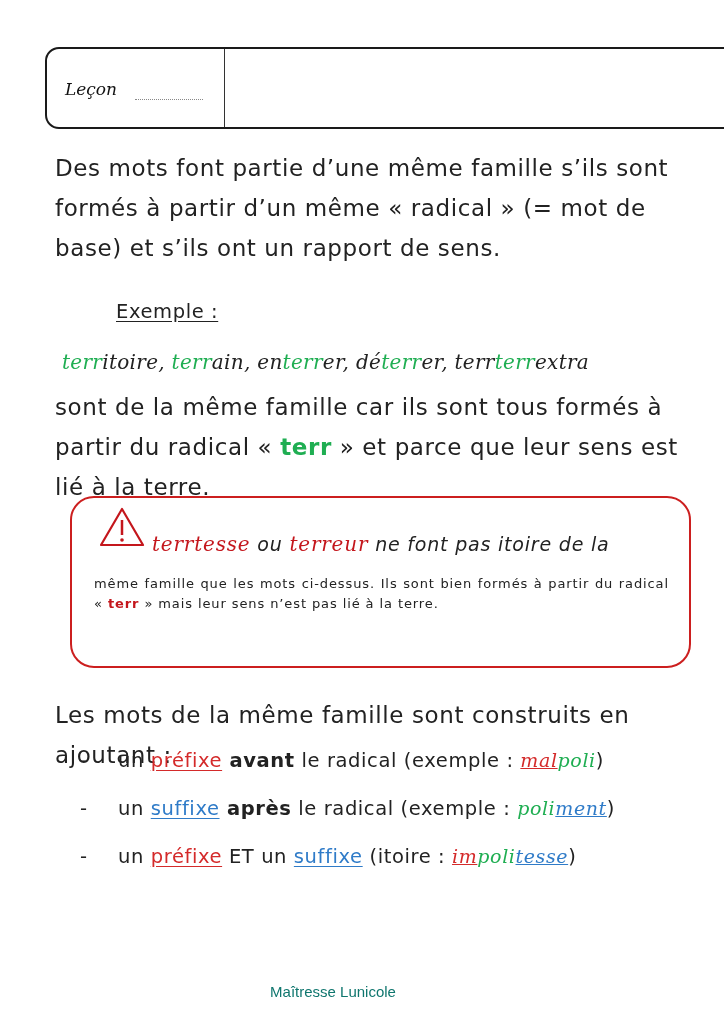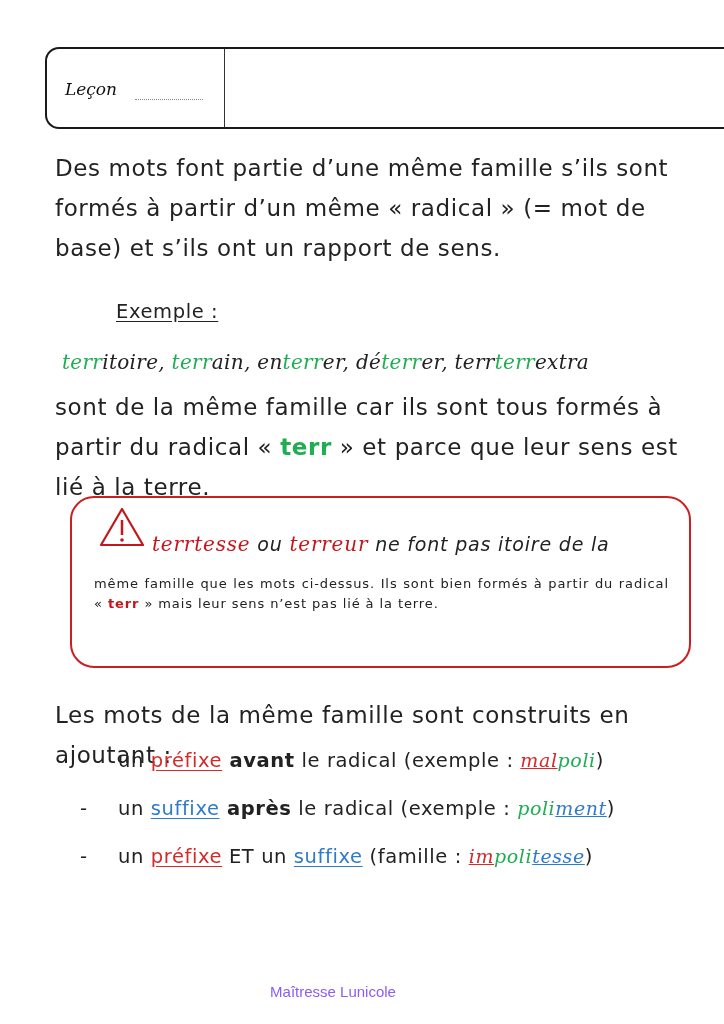--- a/index.html
+++ b/index.html
@@ -67,21 +67,21 @@
     }
     .dash { display: inline-block; width: 38px; }
     .u-red { color: #d42a2a; text-decoration: underline; text-underline-offset: 3px; }
     .u-blue { color: #2f7bc8; text-decoration: underline; text-underline-offset: 3px; }
     .ex-cursive { font-family: "DejaVu Serif", serif; font-style: italic; font-size: 19px; }
     .ex-red { color: #d42a2a; text-decoration: underline; }
     .ex-blue { color: #2f7bc8; text-decoration: underline; }
     .ex-green { color: #1fae52; }
     .footer {
       position: absolute; left: 0; right: 0; top: 983px; text-align: center;
-      font-family: "Liberation Sans", sans-serif; font-size: 15px; color: #8b5cf6; padding-left: 16px;
+      font-family: "Liberation Sans", sans-serif; font-size: 15px; color: #0f766e; padding-left: 16px;
     }
     .footer span { position: relative; left: -37px; }
   </style>
 </head>
 <body>
 
 <div class="header-box">
   <span class="lecon">Leçon</span>
   <span class="lecon-dots"></span>
   <div class="header-divider"></div>
@@ -114,17 +114,17 @@
 <div class="para p3">Les mots de la même famille sont construits en ajoutant :</div>
 
 <div class="list">
   <div class="list-item">
     <span class="dash">-</span><span>un </span><span class="u-red">préfixe</span><b> avant</b><span> le radical (exemple : </span><span class="ex-cursive"><span class="ex-red">mal</span><span class="ex-green">poli</span></span><span>)</span>
   </div>
   <div class="list-item">
     <span class="dash">-</span><span>un </span><span class="u-blue">suffixe</span><b> après</b><span> le radical (exemple : </span><span class="ex-cursive"><span class="ex-green">poli</span><span class="ex-blue">ment</span></span><span>)</span>
   </div>
   <div class="list-item">
-    <span class="dash">-</span><span>un </span><span class="u-red">préfixe</span><span> ET un </span><span class="u-blue">suffixe</span><span> (famille : </span><span class="ex-cursive"><span class="ex-red">im</span><span class="ex-green">poli</span><span class="ex-blue">tesse</span></span><span>)</span>
+    <span class="dash">-</span><span>un </span><span class="u-red">préfixe</span><span> ET un </span><span class="u-blue">suffixe</span><span> (itoire : </span><span class="ex-cursive"><span class="ex-red">im</span><span class="ex-green">poli</span><span class="ex-blue">tesse</span></span><span>)</span>
   </div>
 </div>
 
 <div class="footer"><span>Maîtresse Lunicole</span></div>
 
 </body></html>

